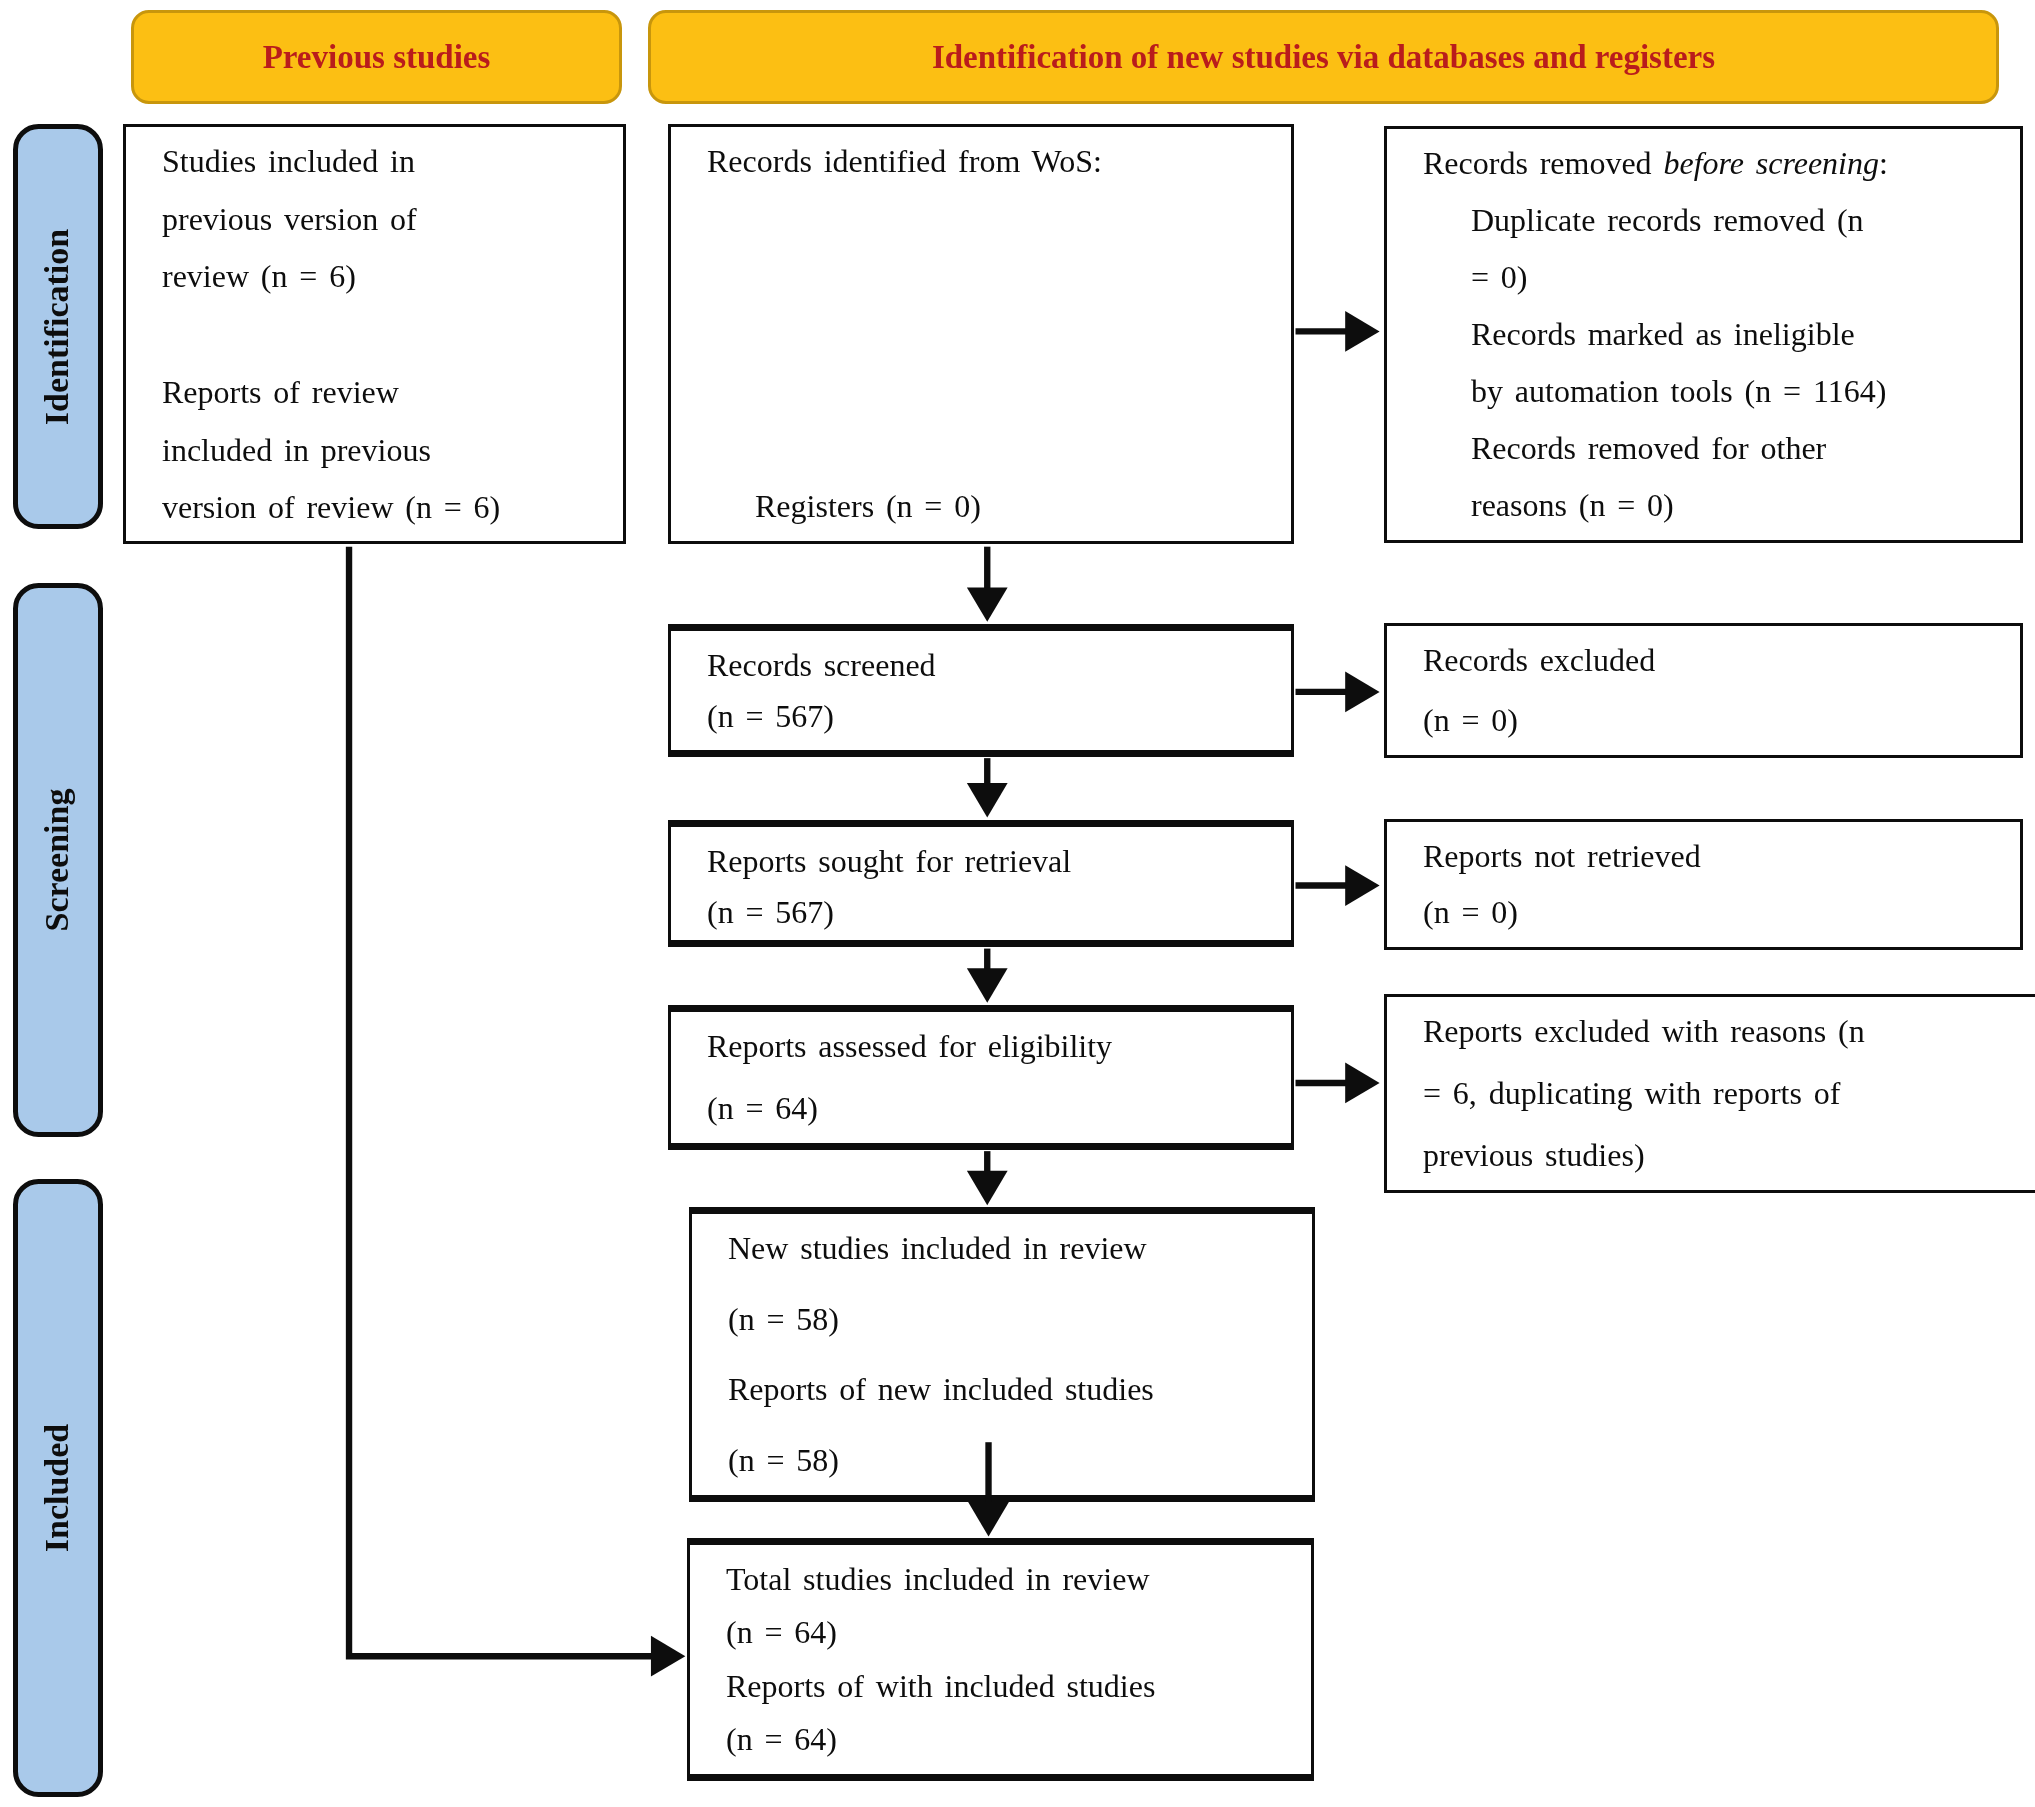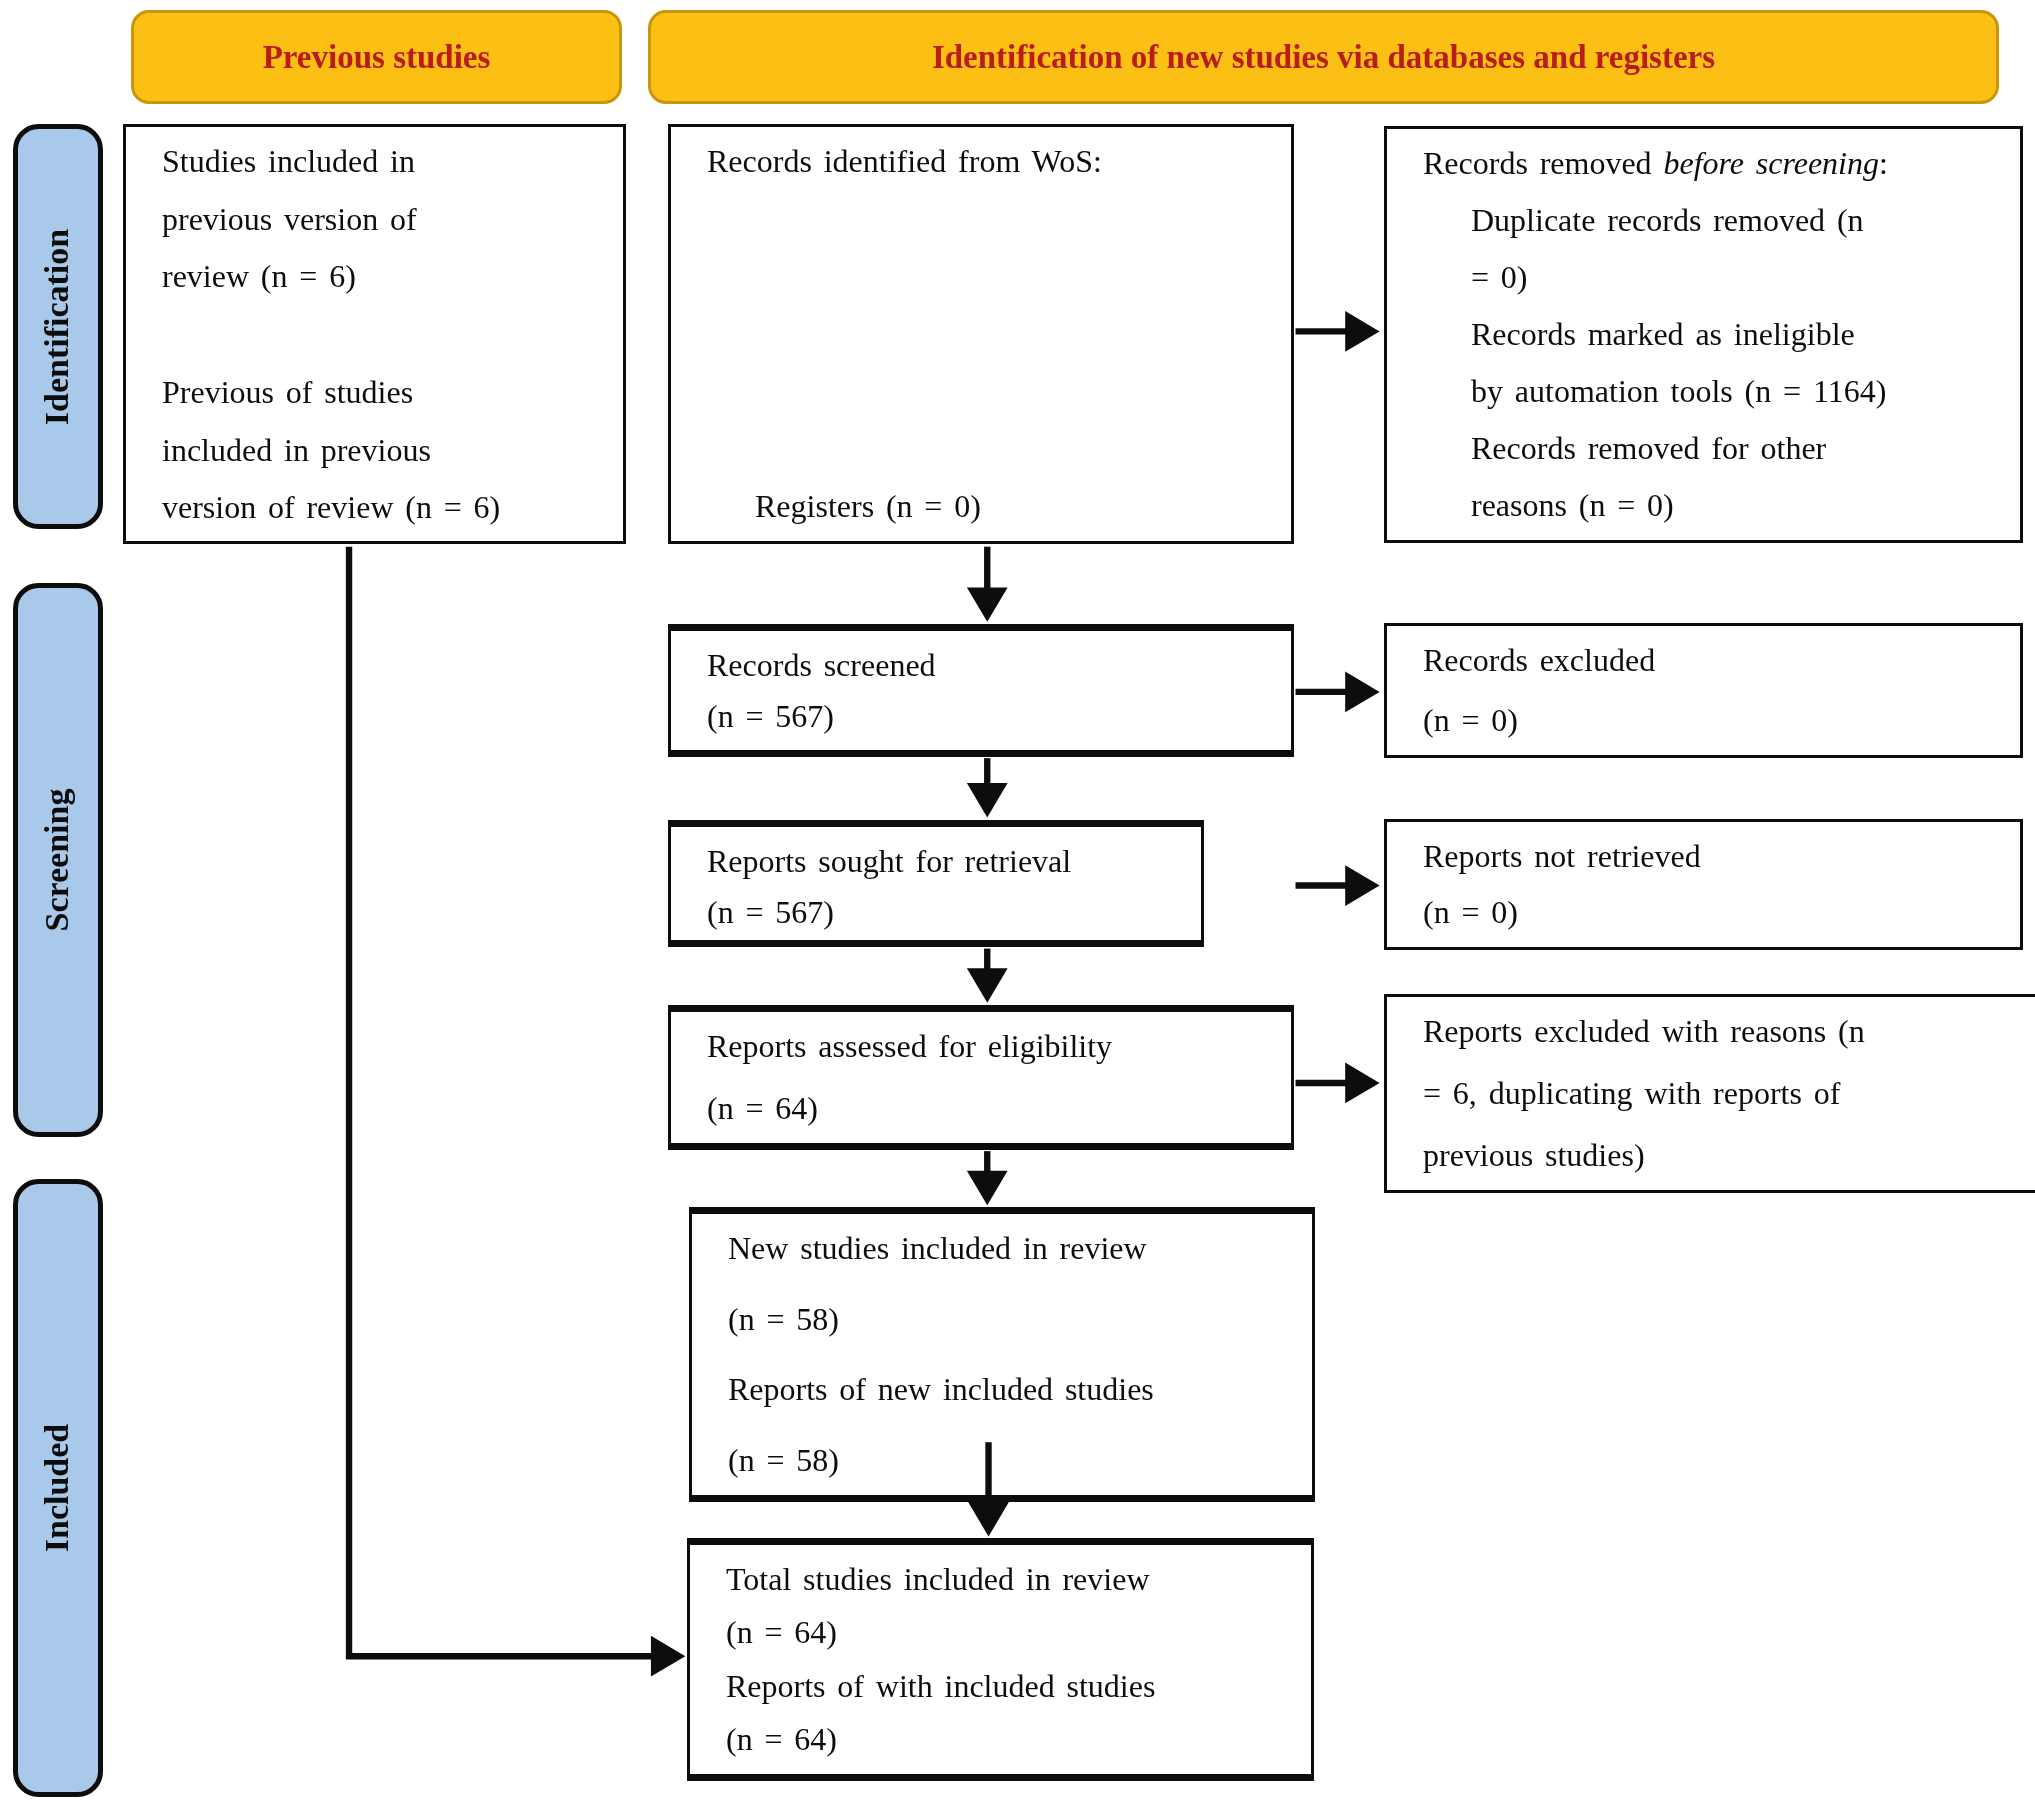--- a/index.html
+++ b/index.html
@@ -75,21 +75,21 @@
   </div>
   <div class="stage" style="left:12.7px;top:1179px;width:90px;height:618px;">
     <span class="vlabel">Included</span>
   </div>
 
   <div class="box" style="left:123px;top:124px;width:503px;height:420px;">
     <div class="line prevline">Studies included in</div>
     <div class="line prevline">previous version of</div>
     <div class="line prevline">review (n = 6)</div>
     <div class="gap"></div>
-    <div class="line prevline">Previous of studies</div>
+    <div class="line prevline">Reports of review</div>
     <div class="line prevline">included in previous</div>
     <div class="line prevline">version of review (n = 6)</div>
   </div>
 
   <div class="box" style="left:668px;top:124px;width:626px;height:420px;">
     <div class="line">Records identified from WoS:</div>
     <div class="line indent">Registers (n = 0)</div>
   </div>
 
   <div class="box" style="left:1384px;top:126px;width:639px;height:417px;">
@@ -107,21 +107,21 @@
   <div class="box hmid" style="left:668px;top:624px;width:626px;height:133px;">
     <div class="line">Records screened</div>
     <div class="line">(n = 567)</div>
   </div>
 
   <div class="box" style="left:1384px;top:623px;width:639px;height:135px;">
     <div class="line">Records excluded</div>
     <div class="line">(n = 0)</div>
   </div>
 
-  <div class="box hmid" style="left:668px;top:820px;width:536px;height:127px;">
+  <div class="box hmid" style="left:668px;top:820px;width:626px;height:127px;">
     <div class="line">Reports sought for retrieval</div>
     <div class="line">(n = 567)</div>
   </div>
 
   <div class="box" style="left:1384px;top:819px;width:639px;height:131px;">
     <div class="line">Reports not retrieved</div>
     <div class="line">(n = 0)</div>
   </div>
 
   <div class="box hmid" style="left:668px;top:1005px;width:626px;height:145px;">

